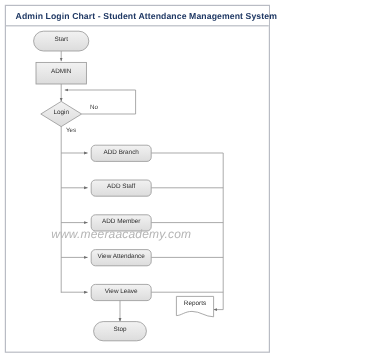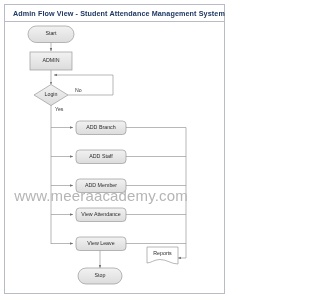--- a/index.html
+++ b/index.html
@@ -76,36 +76,37 @@
   }
   #watermark {
     position: absolute;
     left: 22px;
     top: 189px;
     width: 158px;
     height: 12px;
     display: flex;
     align-items: center;
     justify-content: center;
-    font-size: 15px;
+    font-size: 10px;
     color: #b5b5b5;
     letter-spacing: 0.15px;
     white-space: nowrap;
     pointer-events: none;
+    font-style: italic;
   }
 </style>
 </head>
 <body>
 
 <div id="page">
 
   <div id="frame"></div>
 
   <div id="title-bar">
-    <span id="title-text">Admin Flow View - Student Attendance Management System</span>
+    <span id="title-text">Admin Login Chart - Student Attendance Management System</span>
   </div>
 
   <svg id="canvas" viewBox="0 0 231 300" xmlns="http://www.w3.org/2000/svg">
     <defs>
       <marker id="arrow" markerWidth="5" markerHeight="5" refX="4.2" refY="2" orient="auto" markerUnits="strokeWidth">
         <path d="M0,0.3 L4.4,2 L0,3.7 z" fill="#6e6e6e"></path>
       </marker>
       <linearGradient id="nodeGrad" x1="0" y1="0" x2="0" y2="1">
         <stop offset="0%" stop-color="#f2f2f2"></stop>
         <stop offset="100%" stop-color="#dcdcdc"></stop>

